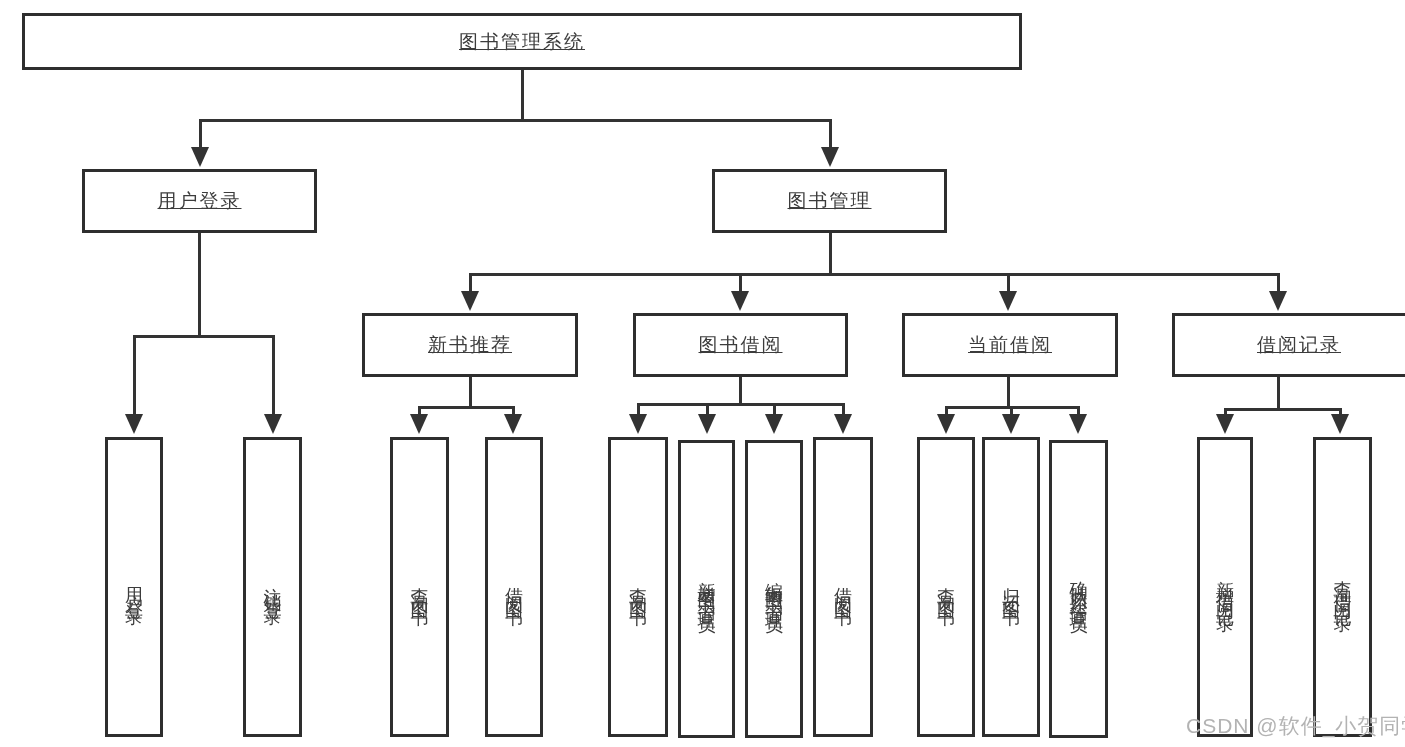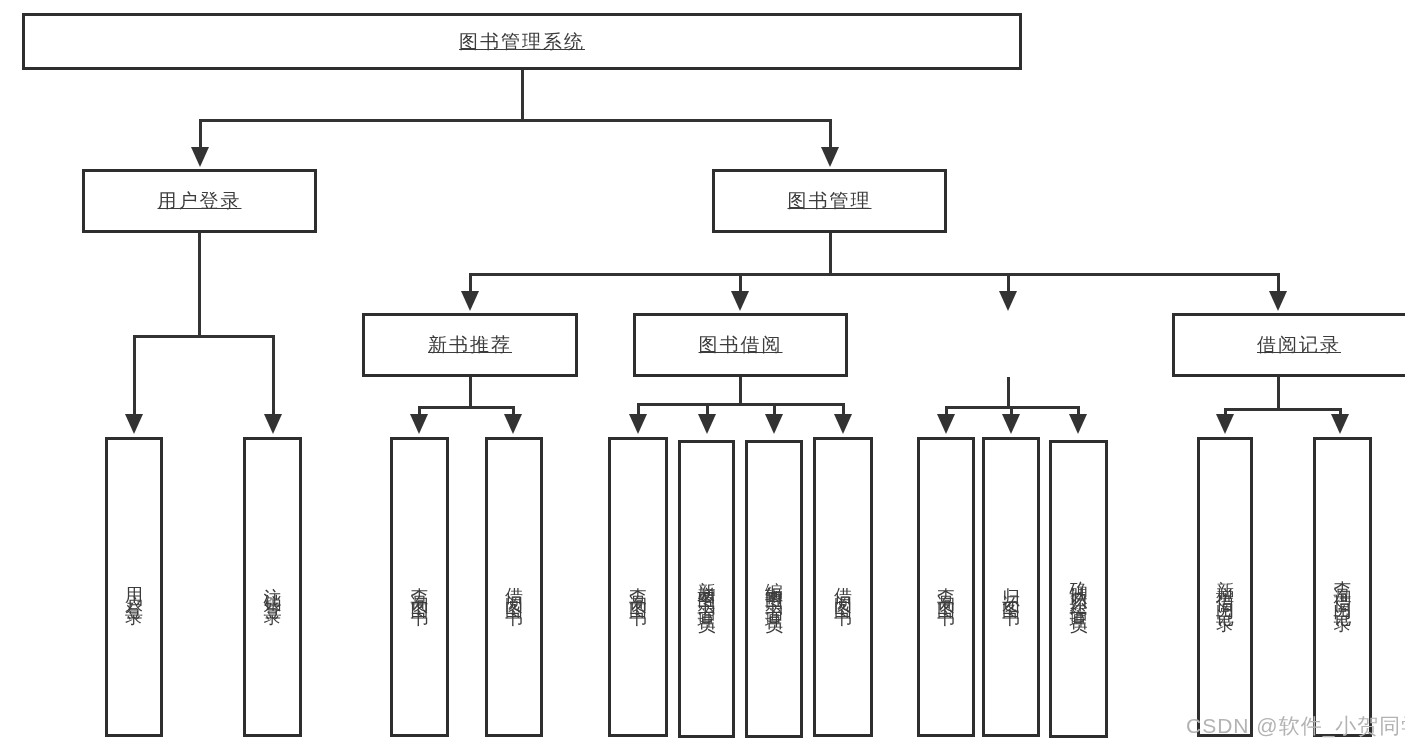--- a/index.html
+++ b/index.html
@@ -136,20 +136,23 @@
     </div>
     <div class="node h" style="left: 712px; top: 169px; width: 235px; height: 64px;">
       <span class="lbl">图书管理</span>
     </div>
     <div class="node h" style="left: 362px; top: 313px; width: 216px; height: 64px;">
       <span class="lbl">新书推荐</span>
     </div>
     <div class="node h" style="left: 633px; top: 313px; width: 215px; height: 64px; text-align: right;">
       <span class="lbl">图书借阅</span>
     </div>
+    <div class="node h" style="left: 902px; top: 313px; width: 216px; height: 64px;">
+      <span class="lbl">当前借阅</span>
+    </div>
     <div class="node h" style="left: 1172px; top: 313px; width: 254px; height: 64px; text-align: right;">
       <span class="lbl">借阅记录</span>
     </div>
     <div class="node v" style="left: 105px; top: 437px; width: 58px; height: 300px;">
       <span class="lbl">用户登录</span>
     </div>
     <div class="node v" style="left: 243px; top: 437px; width: 59px; height: 300px;">
       <span class="lbl">注销登录</span>
     </div>
     <div class="node v" style="left: 390px; top: 437px; width: 59px; height: 300px;">

